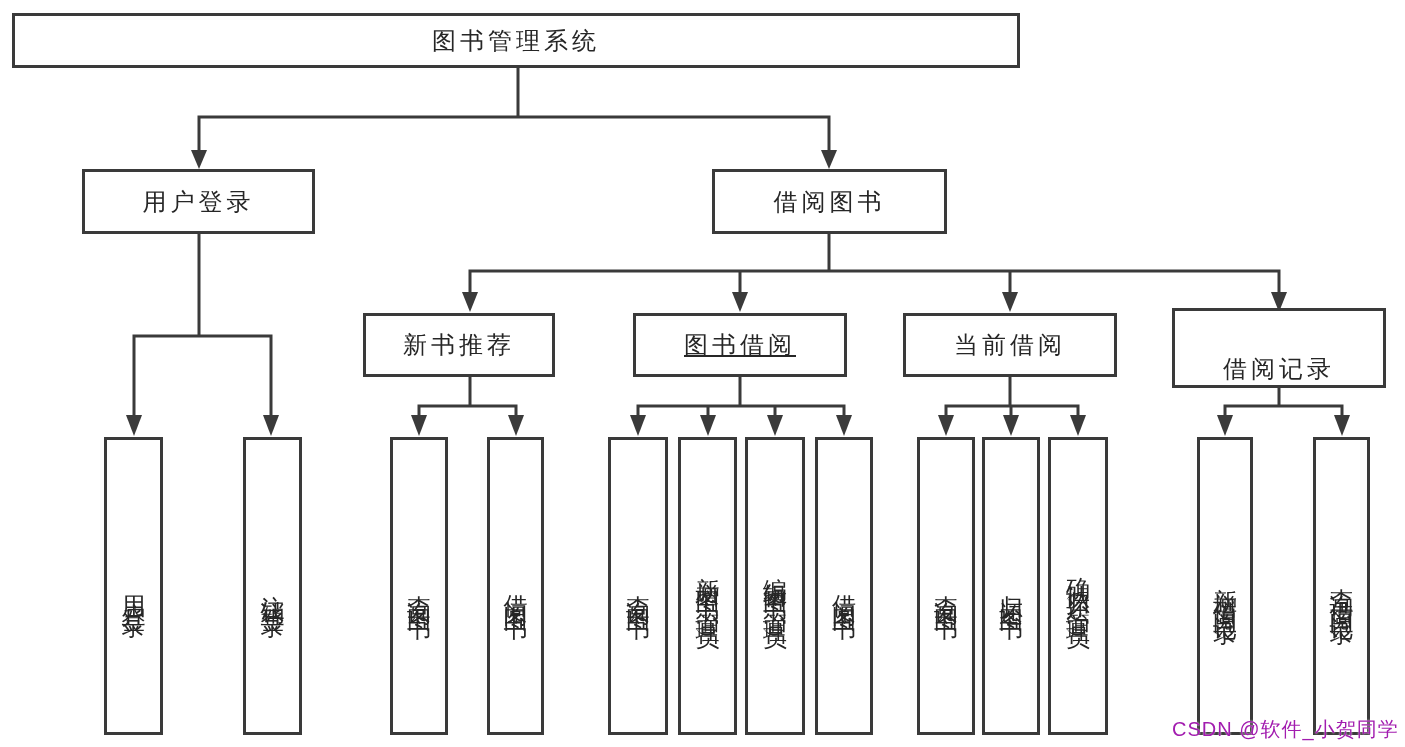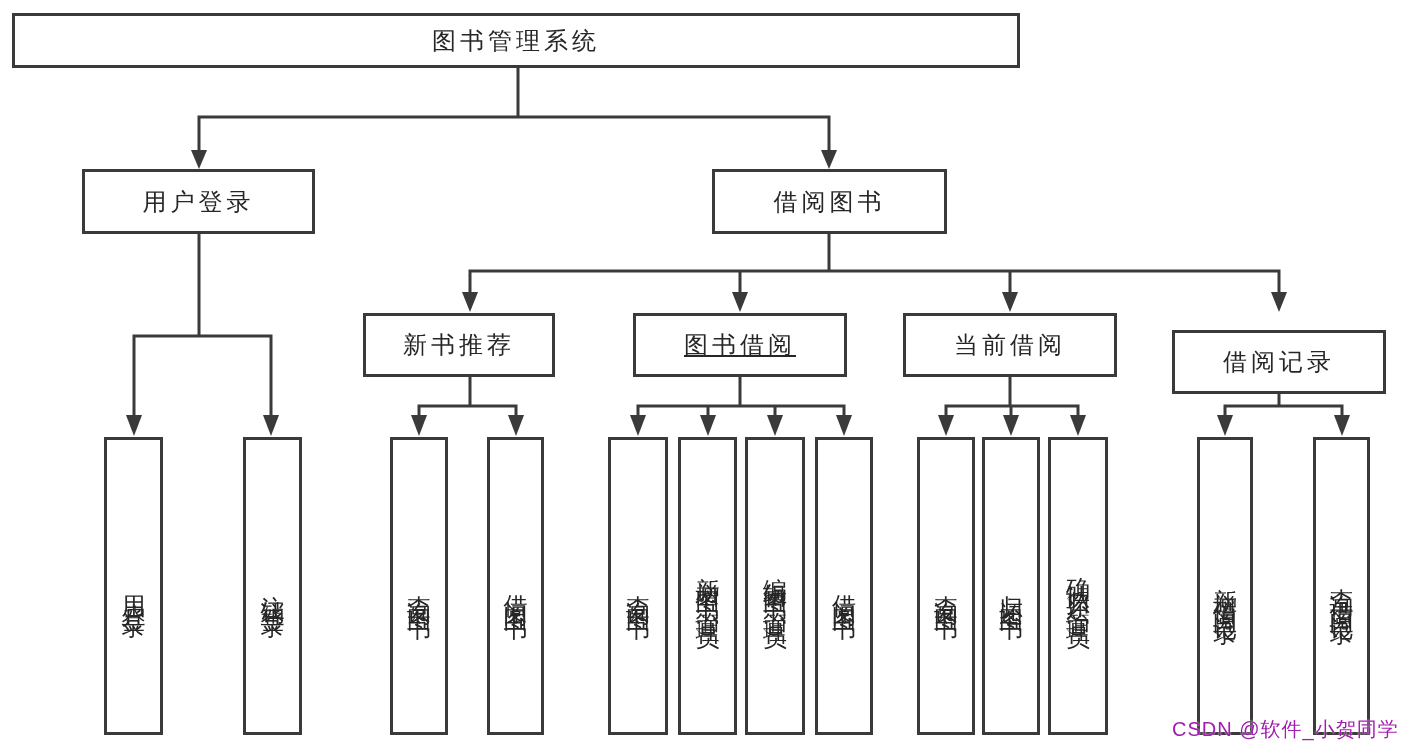--- a/index.html
+++ b/index.html
@@ -104,21 +104,21 @@
 
   <div class="node node-h" style="left:363px; top:313px; width:192px; height:64px;">
     <span>新书推荐</span>
   </div>
   <div class="node node-h" style="left:633px; top:313px; width:214px; height:64px;text-decoration:underline;">
     <span>图书借阅</span>
   </div>
   <div class="node node-h" style="left:903px; top:313px; width:214px; height:64px;">
     <span>当前借阅</span>
   </div>
-  <div class="node node-h" style="left:1172px; top:330px; width:214px; height:64px;">
+  <div class="node node-h" style="left:1172px; top:308px; width:214px; height:80px;align-items:flex-end;">
     <span>借阅记录</span>
   </div>
 
   <div class="node node-v" style="left:104px; top:437px; width:59px; height:298px;">
     <span class="vtext">用户登录</span>
   </div>
   <div class="node node-v" style="left:243px; top:437px; width:59px; height:298px;">
     <span class="vtext">注销登录</span>
   </div>
 

